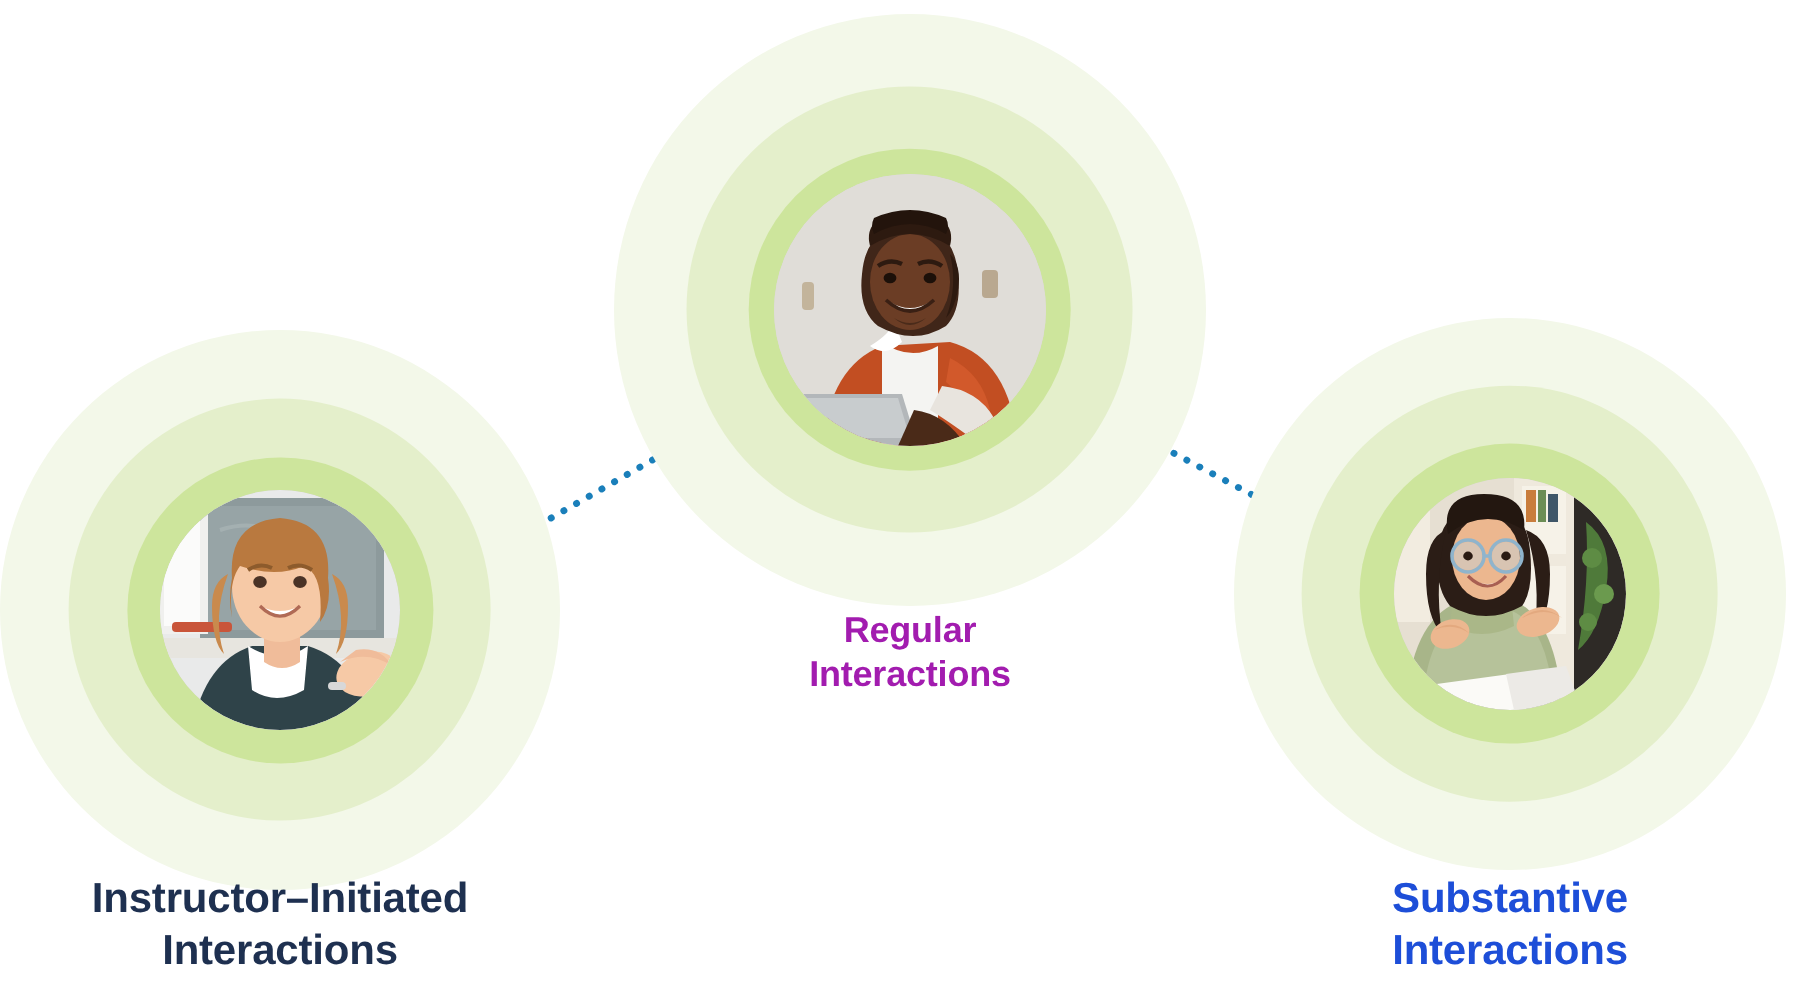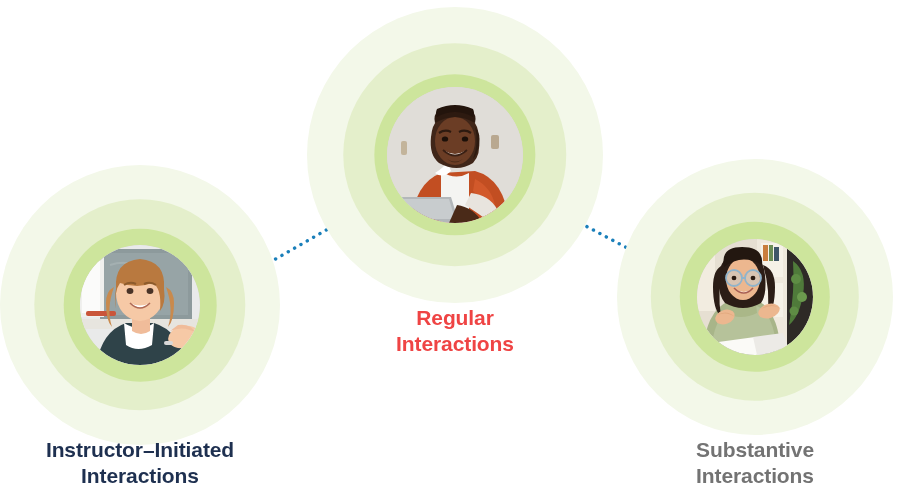--- a/index.html
+++ b/index.html
@@ -147,21 +147,21 @@
           <path d="M56 63 q12 11 24 0" stroke="#3a2014" stroke-width="1.8" fill="none"></path>
           <path d="M60 72 q8 5 16 0 q-8 7 -16 0 z" fill="#4a2b1a"></path>
           <path d="M6 110 l58 0 l8 26 l-74 0 z" fill="#b3b7ba"></path>
           <path d="M10 112 l52 0 l6 20 l-64 0 z" fill="#c8ccce"></path>
           <path d="M84 106 q18 2 26 16 l-6 14 q-16 -12 -26 -18 z" fill="#e8e4de"></path>
           <path d="M70 118 q16 2 26 18 l-34 0 z" fill="#4a2a18"></path>
         </g>
       </svg>
     </div>
   </div>
-  <div class="node-label" id="label-1" style="left: 325px; top: 305px; width: 260px; font-size: 21px; color: #ef4444;">Regular
+  <div class="node-label" id="label-1" style="left: 325px; top: 305px; width: 260px; font-size: 18px; color: #a21caf;">Regular
 Interactions</div>
 
   <div class="node" id="node-2" style="left: 617px; top: 159px; width: 276px; height: 276px;">
     <div class="ring-outer" style="height: 276px; width: 276px; background: rgb(243, 248, 233);"></div>
     <div class="ring-mid" style="height: 208.38px; width: 208.38px; background: rgb(228, 239, 203);"></div>
     <div class="ring-inner" style="height: 150.42px; width: 150.42px; background: rgb(205, 229, 156);"></div>
     <div class="photo" title="Smiling woman with glasses gesturing at a video call" style="height: 116px; width: 116px;">
       <svg viewBox="0 0 116 116" width="116" height="116">
         <defs>
           <clipPath id="clip2">
@@ -203,16 +203,16 @@
           <ellipse cx="28" cy="78" rx="10" ry="7" fill="#ecb78f" transform="rotate(-20 28 78)"></ellipse>
           <path d="M20 76 q10 -4 18 2 q-8 -8 -18 -2 z" fill="#e3a97f"></path>
           <ellipse cx="72" cy="72" rx="11" ry="7" fill="#ecb78f" transform="rotate(-18 72 72)"></ellipse>
           <path d="M64 70 q12 -6 20 0 q-10 -8 -20 0 z" fill="#e3a97f"></path>
           <path d="M14 104 l44 -6 l8 18 l-54 0 z" fill="#fbfaf7"></path>
           <path d="M56 98 l30 -4 l8 22 l-34 0 z" fill="#eceae6"></path>
         </g>
       </svg>
     </div>
   </div>
-  <div class="node-label" id="label-2" style="left: 615px; top: 437px; width: 280px; font-size: 21px; color: #737373;">Substantive
+  <div class="node-label" id="label-2" style="left: 615px; top: 437px; width: 280px; font-size: 21px; color: #1d4ed8;">Substantive
 Interactions</div>
 
 </div>
 
 </body></html>

